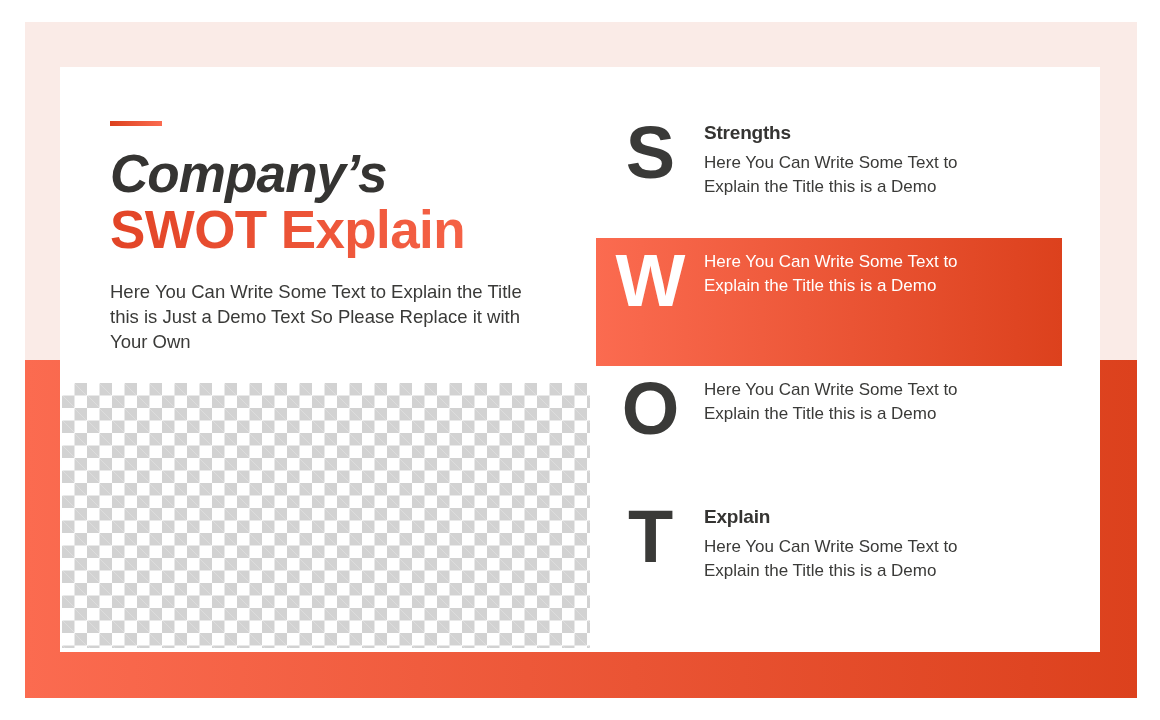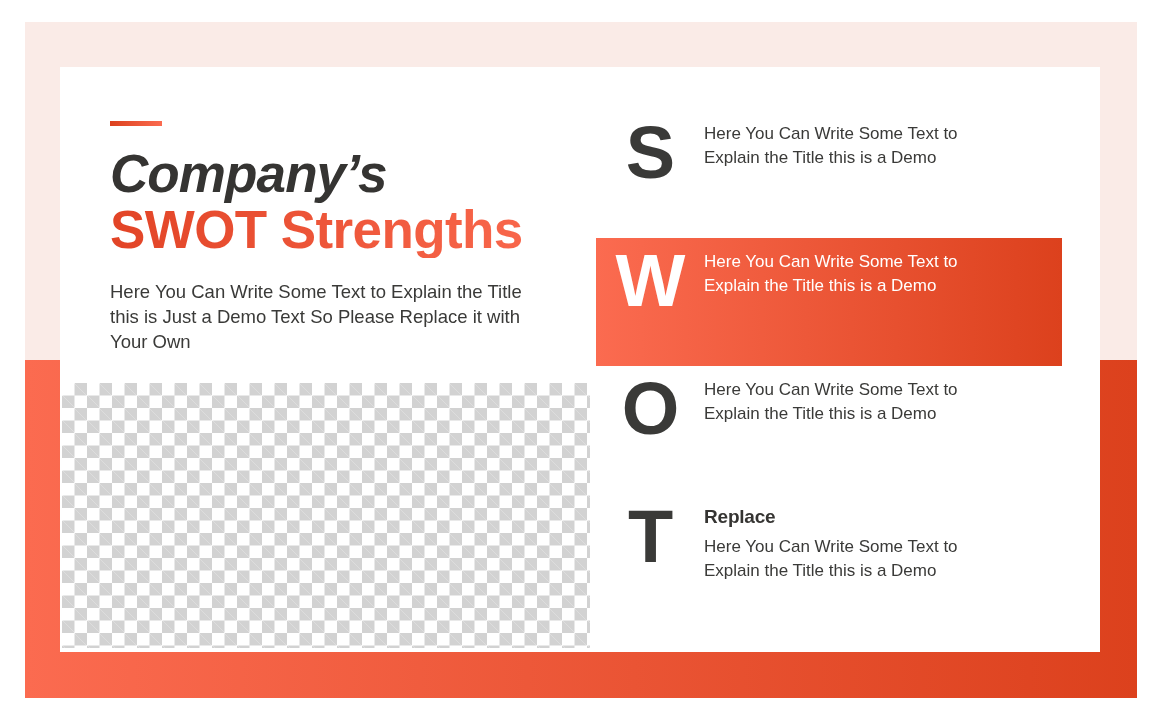--- a/index.html
+++ b/index.html
@@ -176,31 +176,32 @@
 
 <div id="slide">
 
   <div class="pink-panel"></div>
   <div class="orange-frame"></div>
   <div class="white-card"></div>
 
   <div class="left-col">
     <div class="accent-dash"></div>
     <div class="title-line1">Company’s</div>
-    <div class="title-line2">SWOT Strengths</div>
+    <div class="title-line2">SWOT Explain</div>
     <div class="subtitle">Here You Can Write Some Text to Explain the Title this is Just a Demo Text So Please Replace it with Your Own</div>
   </div>
 
   <div class="img-placeholder"></div>
 
   <div class="swot-list">
 
     <div class="swot-row">
       <div class="swot-letter">S</div>
       <div class="swot-text">
+        <div class="swot-title">Strengths</div>
         <div class="swot-desc">Here You Can Write Some Text to Explain the Title this is a Demo</div>
       </div>
     </div>
 
     <div class="swot-row highlight">
       <div class="swot-letter">W</div>
       <div class="swot-text">
         <div class="swot-desc">Here You Can Write Some Text to Explain the Title this is a Demo</div>
       </div>
     </div>
@@ -208,19 +209,19 @@
     <div class="swot-row">
       <div class="swot-letter">O</div>
       <div class="swot-text">
         <div class="swot-desc">Here You Can Write Some Text to Explain the Title this is a Demo</div>
       </div>
     </div>
 
     <div class="swot-row">
       <div class="swot-letter">T</div>
       <div class="swot-text">
-        <div class="swot-title">Replace</div>
+        <div class="swot-title">Explain</div>
         <div class="swot-desc">Here You Can Write Some Text to Explain the Title this is a Demo</div>
       </div>
     </div>
 
   </div>
 </div>
 
 </body></html>

